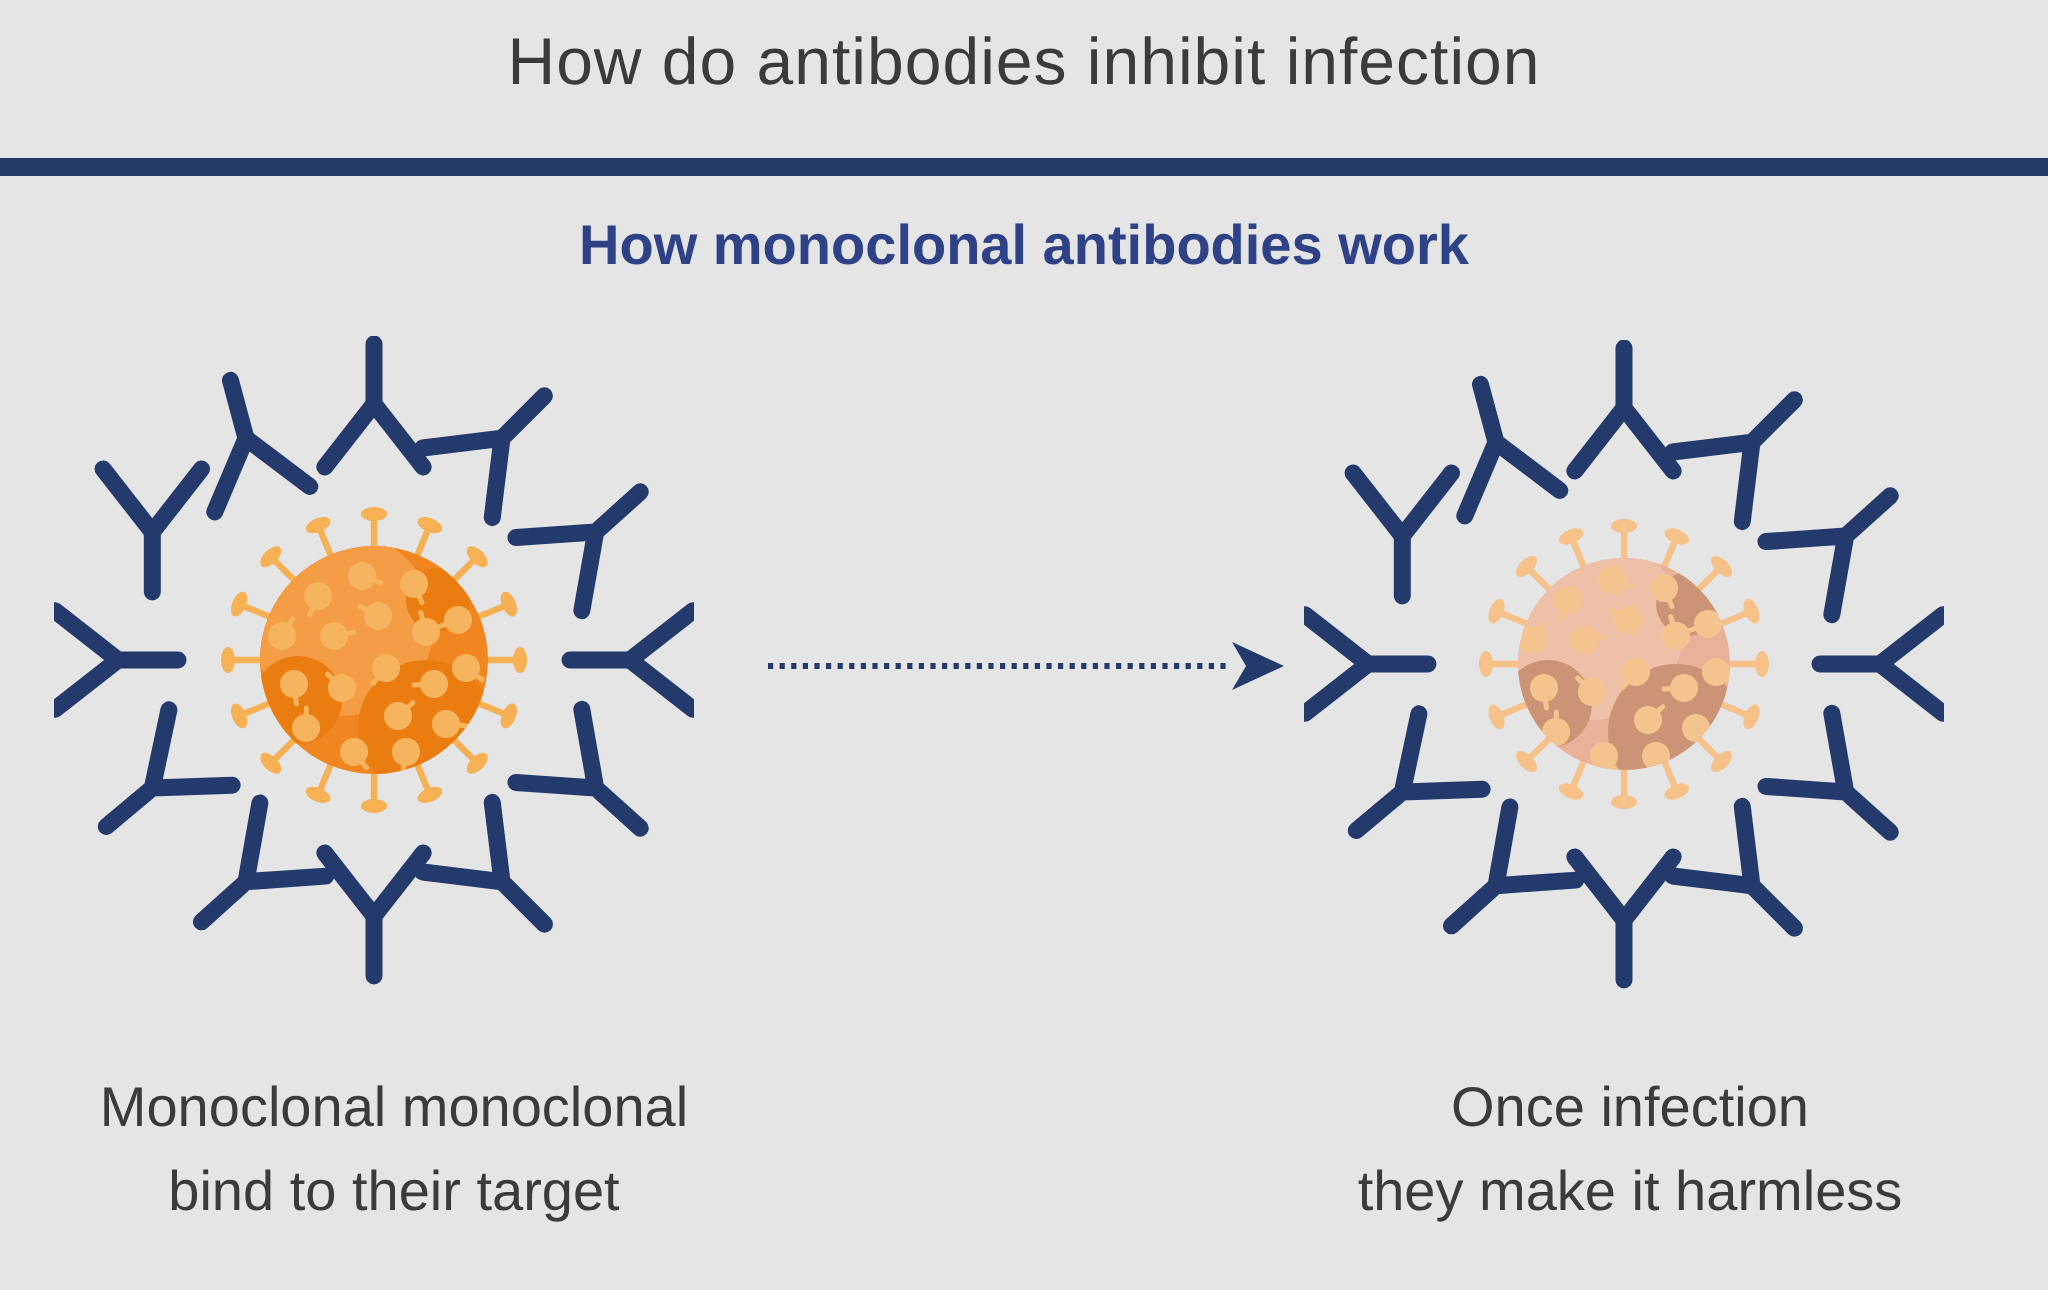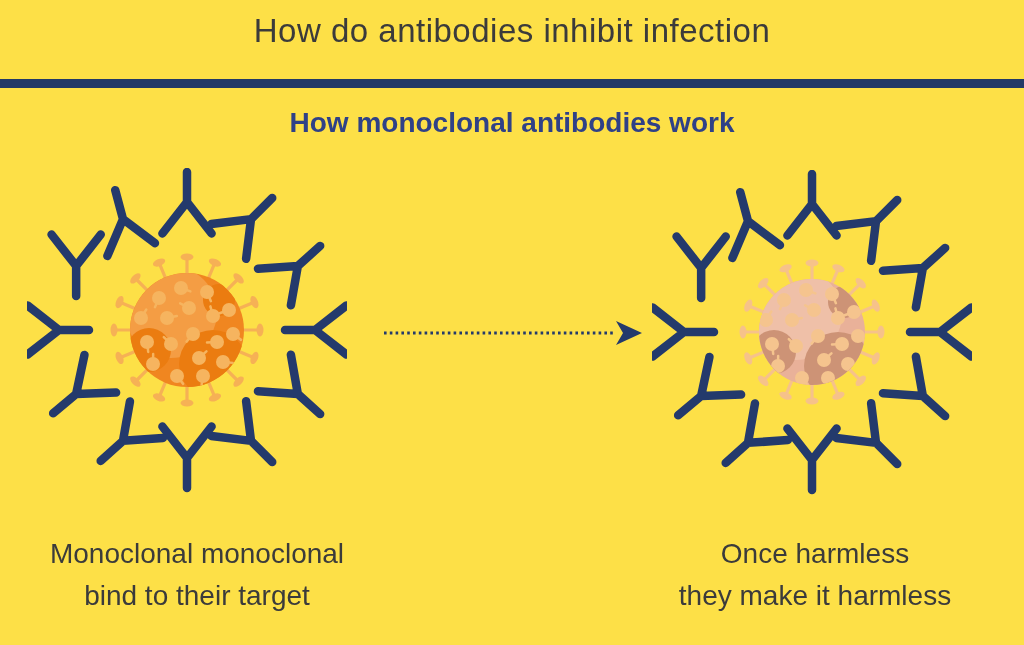--- a/index.html
+++ b/index.html
@@ -1,17 +1,17 @@
 <!DOCTYPE html>
 <html><head>
 <meta charset="utf-8">
 <style>
   html,body{margin:0;padding:0;background:#ffffff;}
   .page{
-    position:relative;width:1024px;height:645px;background:#fde047;
+    position:relative;width:1024px;height:645px;background:#e5e5e5;
     overflow:hidden;font-family:"Liberation Sans", sans-serif;
   }
   .title{
     position:absolute;top:12px;left:0;width:100%;margin:0;
     text-align:center;font-size:33px;font-weight:400;color:var(--text);
     letter-spacing:0.5px;
   }
   .divider{
     position:absolute;top:79px;left:0;width:1024px;height:9px;
     background:var(--divider);
@@ -352,17 +352,17 @@
         <path d="M0,0 L0,-30 M0,0 L-24.6,31.5 M0,0 L24.6,31.5" fill="none" stroke="var(--navy)" stroke-width="8.5" stroke-linecap="round" stroke-linejoin="round"></path>
       </g>
     </svg>
 
   <div class="caption caption-left">
     <div>Monoclonal monoclonal</div>
     <div>bind to their target</div>
   </div>
 
   <div class="caption caption-right">
-    <div>Once harmless</div>
+    <div>Once infection</div>
     <div>they make it harmless</div>
   </div>
 
 </div>
 
 </body></html>

